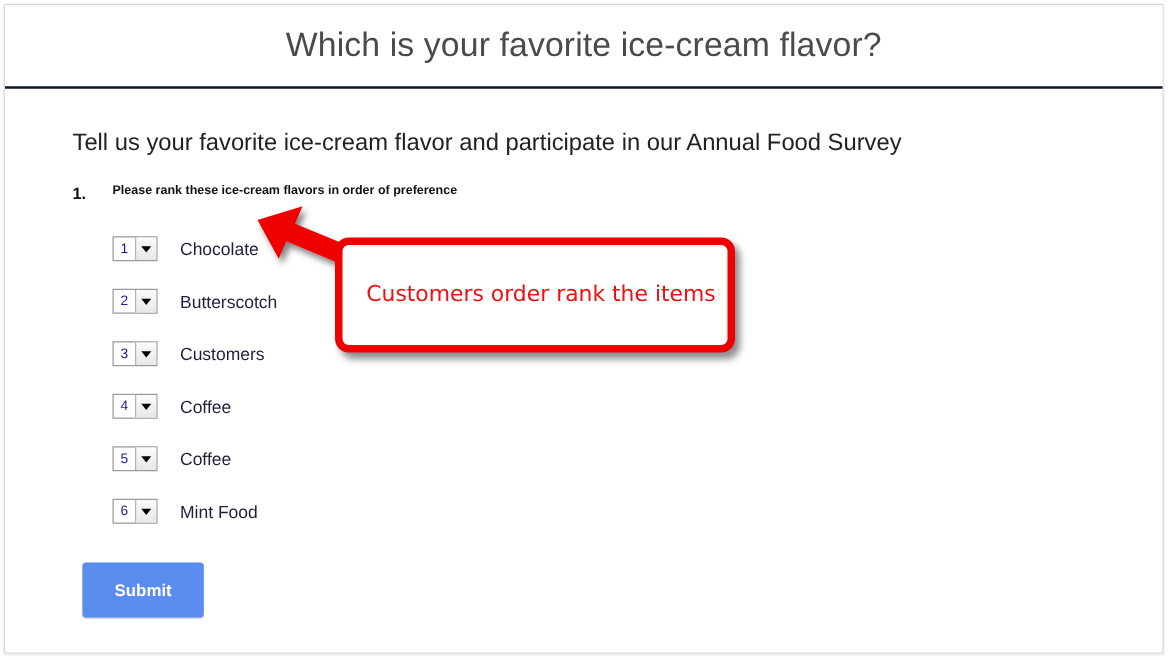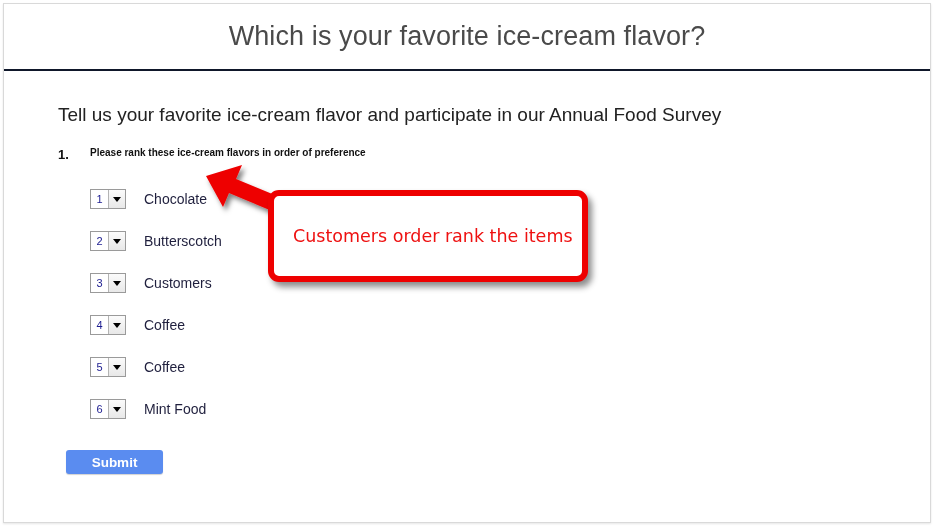--- a/index.html
+++ b/index.html
@@ -128,21 +128,21 @@
     margin-left: 18px;
     font-size: 14px;
     color: #1f1f3d;
     white-space: nowrap;
   }
 
   
   #submit-button {
     margin: 20px 0 0 8px;
     width: 97px;
-    height: 24px;
+    height: 44px;
     background: #5a8cf0;
     border: none;
     border-radius: 3px;
     color: #ffffff;
     font-size: 13.5px;
     font-weight: bold;
     font-family: "Liberation Sans", sans-serif;
     cursor: pointer;
     box-shadow: 0 1px 1px rgba(0,0,0,0.18);
   }

